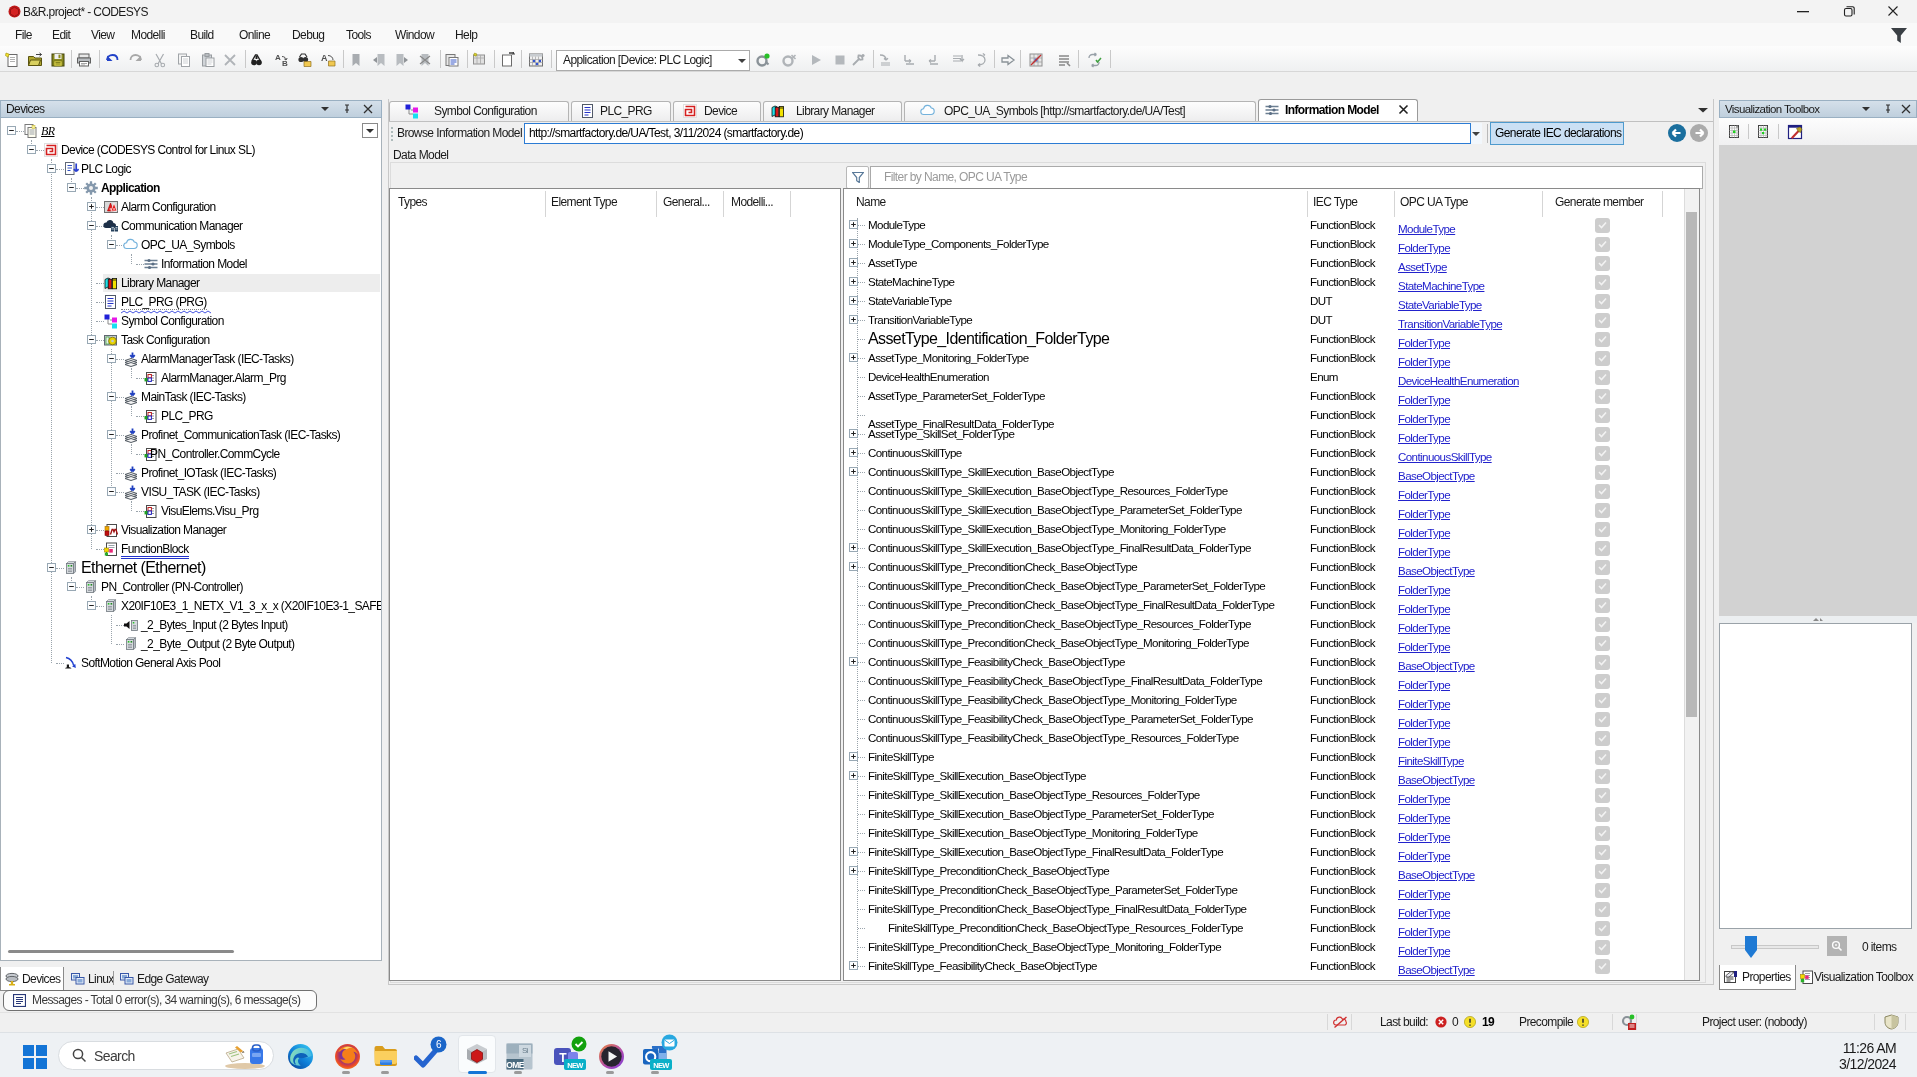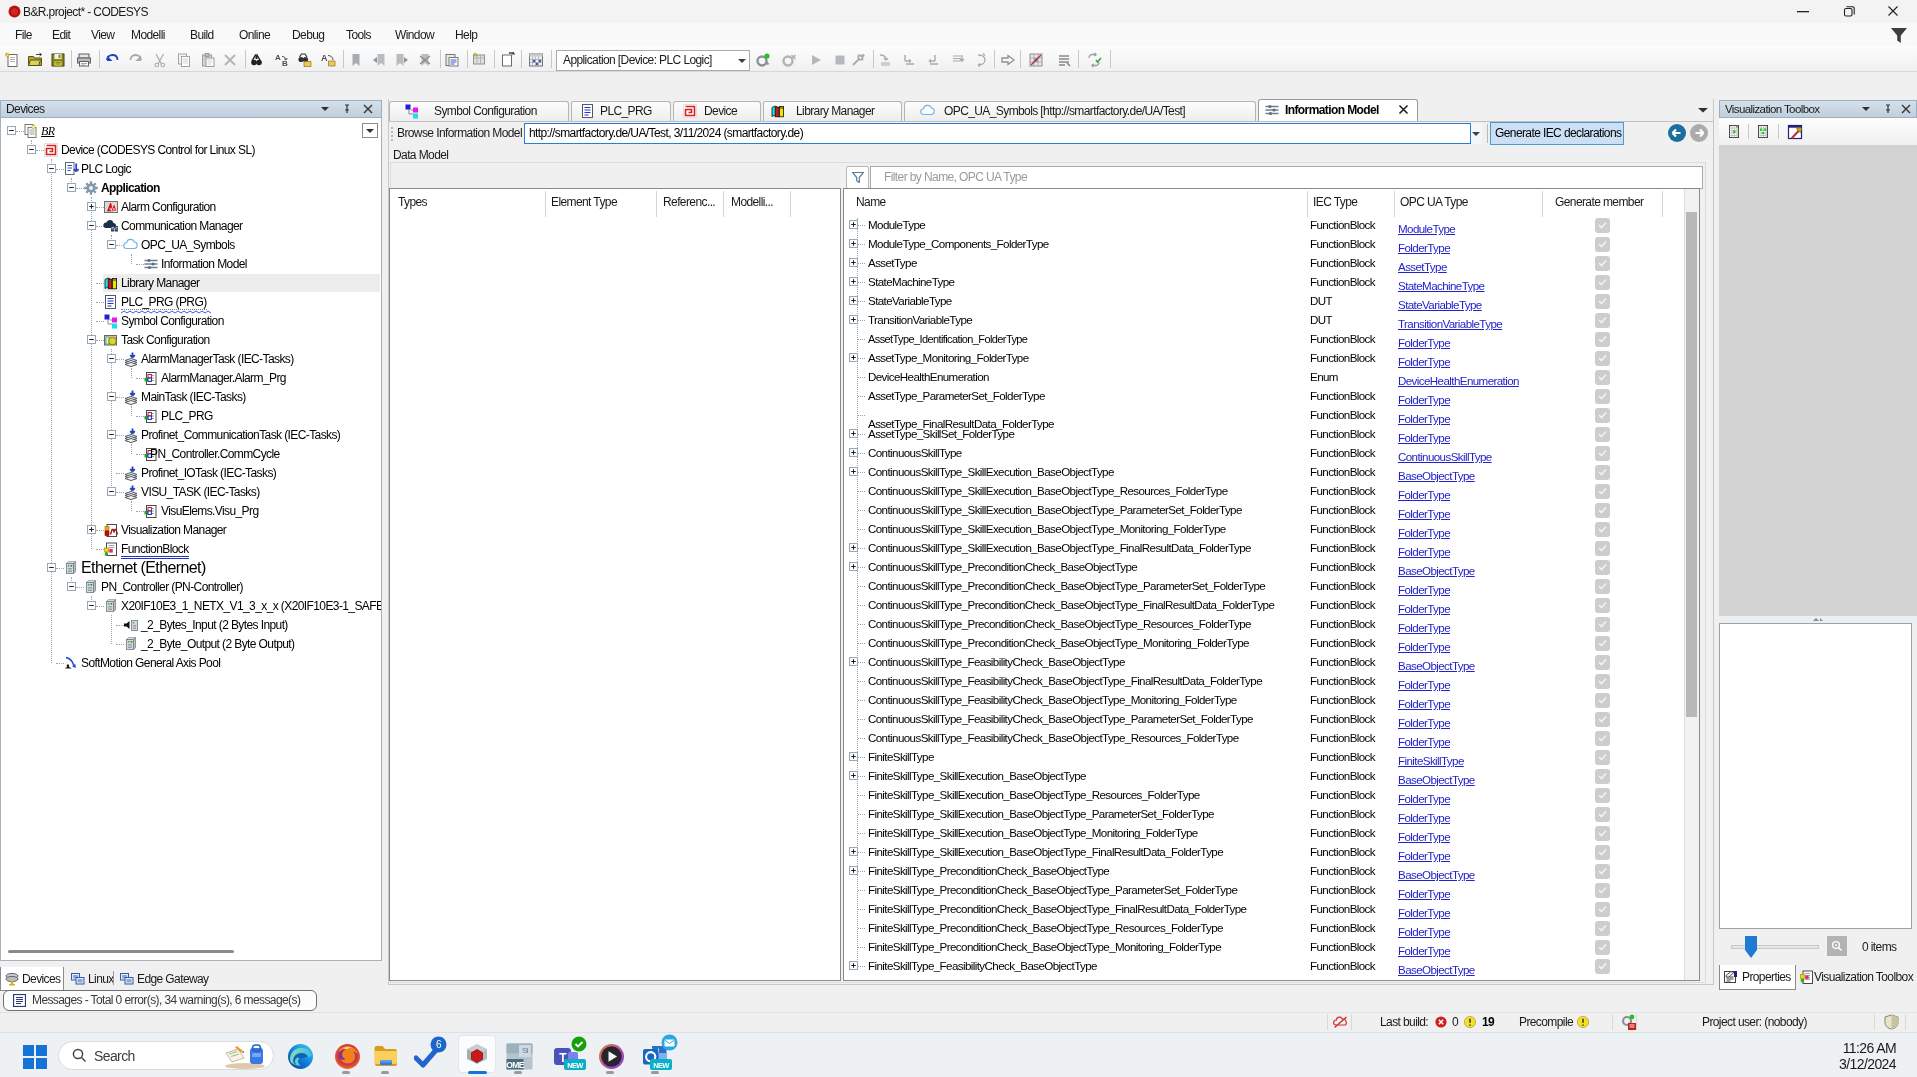--- a/index.html
+++ b/index.html
@@ -699,21 +699,21 @@
 <div class="ab " style="left:390px;top:982px;width:1316px;height:1px;background:#dcdcdc;"></div>
 <div class="ab " style="left:846px;top:166px;width:23px;height:23px;background:#fff;border:1px solid #b8b8b8;border-radius:2px;"></div>
 <svg class="ab" style="left:852px;top:172px" width="12" height="11" viewBox="0 0 12 11">
     <path d="M0.5 0.5h11l-4.2 5v5l-2.6-1.8v-3.2z" fill="none" stroke="#5a7a9a" stroke-width="1.2"></path>
   </svg>
 <div class="ab " style="left:870px;top:166px;width:833px;height:23px;background:#fff;border:1px solid #aaa;"></div>
 <div class="ab " style="left:884px;top:169px;height:16px;line-height:16px;font-size:12px;color:#9a9a9a;font-weight:normal;white-space:nowrap;">Filter by Name, OPC UA Type</div>
 <div class="ab " style="left:389px;top:188px;width:452px;height:793px;background:#fff;border:1px solid #8a8a8a;"></div>
 <div class="ab " style="left:398px;top:194px;height:16px;line-height:16px;font-size:12px;color:#1a1a1a;font-weight:normal;white-space:nowrap;">Types</div>
 <div class="ab " style="left:551px;top:194px;height:16px;line-height:16px;font-size:12px;color:#1a1a1a;font-weight:normal;white-space:nowrap;">Element Type</div>
-<div class="ab " style="left:663px;top:194px;height:16px;line-height:16px;font-size:12px;color:#1a1a1a;font-weight:normal;white-space:nowrap;">Referenc...</div>
+<div class="ab " style="left:663px;top:194px;height:16px;line-height:16px;font-size:12px;color:#1a1a1a;font-weight:normal;white-space:nowrap;">General...</div>
 <div class="ab " style="left:731px;top:194px;height:16px;line-height:16px;font-size:12px;color:#1a1a1a;font-weight:normal;white-space:nowrap;">Modelli...</div>
 <div class="ab " style="left:545px;top:191px;width:1px;height:26px;background:#d5d5d5;"></div>
 <div class="ab " style="left:656px;top:191px;width:1px;height:26px;background:#d5d5d5;"></div>
 <div class="ab " style="left:723px;top:191px;width:1px;height:26px;background:#d5d5d5;"></div>
 <div class="ab " style="left:790px;top:191px;width:1px;height:26px;background:#d5d5d5;"></div>
 <div class="ab " style="left:843px;top:188px;width:857px;height:793px;background:#fff;border:1px solid #8a8a8a;overflow:hidden;"></div>
 <div class="ab " style="left:856px;top:194px;height:16px;line-height:16px;font-size:12px;color:#1a1a1a;font-weight:normal;white-space:nowrap;">Name</div>
 <div class="ab " style="left:1313px;top:194px;height:16px;line-height:16px;font-size:12px;color:#1a1a1a;font-weight:normal;white-space:nowrap;">IEC Type</div>
 <div class="ab " style="left:1400px;top:194px;height:16px;line-height:16px;font-size:12px;color:#1a1a1a;font-weight:normal;white-space:nowrap;">OPC UA Type</div>
 <div class="ab " style="left:1555px;top:194px;height:16px;line-height:16px;font-size:12px;color:#1a1a1a;font-weight:normal;white-space:nowrap;">Generate member</div>
@@ -788,21 +788,21 @@
     <path d="M2.2 4.5h4.6M4.5 2.2v4.6" stroke="#202020" stroke-width="1"></path>
   </svg>
 <div class="ab " style="left:868px;top:312px;height:16px;line-height:16px;font-size:11.6px;color:#000;font-weight:normal;white-space:nowrap;">TransitionVariableType</div>
 <div class="ab " style="left:1310px;top:312px;height:16px;line-height:16px;font-size:11.6px;color:#000;font-weight:normal;white-space:nowrap;">DUT</div>
 <div class="ab " style="left:1398px;top:316px;height:16px;line-height:16px;font-size:11.6px;color:#1a1a1a;font-weight:normal;white-space:nowrap;"><a class="lnk">TransitionVariableType</a></div>
 <div class="ab " style="left:1595px;top:313px;width:15px;height:15px;background:#cdcdcd;border-radius:3px;"></div>
 <svg class="ab" style="left:1598px;top:316px" width="9" height="8" viewBox="0 0 9 8">
     <path d="M1 4l2.5 2.5L8 1.5" stroke="#f2f2f2" stroke-width="1.6" fill="none"></path>
   </svg>
 <div class="ab doth" style="left:858px;top:339px;width:7px;height:1px;"></div>
-<div class="ab " style="left:868px;top:331px;height:16px;line-height:16px;font-size:11px;color:#000;font-weight:normal;white-space:nowrap;">AssetType_Identification_FolderType</div>
+<div class="ab " style="left:868px;top:331px;height:16px;line-height:16px;font-size:16px;color:#000;font-weight:normal;white-space:nowrap;">AssetType_Identification_FolderType</div>
 <div class="ab " style="left:1310px;top:331px;height:16px;line-height:16px;font-size:11.6px;color:#000;font-weight:normal;white-space:nowrap;">FunctionBlock</div>
 <div class="ab " style="left:1398px;top:335px;height:16px;line-height:16px;font-size:11.6px;color:#1a1a1a;font-weight:normal;white-space:nowrap;"><a class="lnk">FolderType</a></div>
 <div class="ab " style="left:1595px;top:332px;width:15px;height:15px;background:#cdcdcd;border-radius:3px;"></div>
 <svg class="ab" style="left:1598px;top:335px" width="9" height="8" viewBox="0 0 9 8">
     <path d="M1 4l2.5 2.5L8 1.5" stroke="#f2f2f2" stroke-width="1.6" fill="none"></path>
   </svg>
 <div class="ab doth" style="left:858px;top:358px;width:7px;height:1px;"></div>
 <svg class="ab" style="left:849px;top:353px" width="9" height="9" viewBox="0 0 9 9">
     <rect x="0.5" y="0.5" width="8" height="8" fill="#fcfdfe" stroke="#98a8b4"></rect>
     <path d="M2.2 4.5h4.6M4.5 2.2v4.6" stroke="#202020" stroke-width="1"></path>
@@ -1080,21 +1080,21 @@
   </svg>
 <div class="ab doth" style="left:858px;top:909px;width:7px;height:1px;"></div>
 <div class="ab " style="left:868px;top:901px;height:16px;line-height:16px;font-size:11.6px;color:#000;font-weight:normal;white-space:nowrap;">FiniteSkillType_PreconditionCheck_BaseObjectType_FinalResultData_FolderType</div>
 <div class="ab " style="left:1310px;top:901px;height:16px;line-height:16px;font-size:11.6px;color:#000;font-weight:normal;white-space:nowrap;">FunctionBlock</div>
 <div class="ab " style="left:1398px;top:905px;height:16px;line-height:16px;font-size:11.6px;color:#1a1a1a;font-weight:normal;white-space:nowrap;"><a class="lnk">FolderType</a></div>
 <div class="ab " style="left:1595px;top:902px;width:15px;height:15px;background:#cdcdcd;border-radius:3px;"></div>
 <svg class="ab" style="left:1598px;top:905px" width="9" height="8" viewBox="0 0 9 8">
     <path d="M1 4l2.5 2.5L8 1.5" stroke="#f2f2f2" stroke-width="1.6" fill="none"></path>
   </svg>
 <div class="ab doth" style="left:858px;top:928px;width:7px;height:1px;"></div>
-<div class="ab " style="left:868px;top:920px;height:16px;line-height:16px;font-size:11.6px;color:#000;font-weight:normal;white-space:nowrap;">FiniteSkillType_PreconditionCheck_BaseObjectType_Resources_FolderType</div>
+<div class="ab " style="left:888px;top:920px;height:16px;line-height:16px;font-size:11.6px;color:#000;font-weight:normal;white-space:nowrap;">FiniteSkillType_PreconditionCheck_BaseObjectType_Resources_FolderType</div>
 <div class="ab " style="left:1310px;top:920px;height:16px;line-height:16px;font-size:11.6px;color:#000;font-weight:normal;white-space:nowrap;">FunctionBlock</div>
 <div class="ab " style="left:1398px;top:924px;height:16px;line-height:16px;font-size:11.6px;color:#1a1a1a;font-weight:normal;white-space:nowrap;"><a class="lnk">FolderType</a></div>
 <div class="ab " style="left:1595px;top:921px;width:15px;height:15px;background:#cdcdcd;border-radius:3px;"></div>
 <svg class="ab" style="left:1598px;top:924px" width="9" height="8" viewBox="0 0 9 8">
     <path d="M1 4l2.5 2.5L8 1.5" stroke="#f2f2f2" stroke-width="1.6" fill="none"></path>
   </svg>
 <div class="ab doth" style="left:858px;top:947px;width:7px;height:1px;"></div>
 <div class="ab " style="left:868px;top:939px;height:16px;line-height:16px;font-size:11.6px;color:#000;font-weight:normal;white-space:nowrap;">FiniteSkillType_PreconditionCheck_BaseObjectType_Monitoring_FolderType</div>
 <div class="ab " style="left:1310px;top:939px;height:16px;line-height:16px;font-size:11.6px;color:#000;font-weight:normal;white-space:nowrap;">FunctionBlock</div>
 <div class="ab " style="left:1398px;top:943px;height:16px;line-height:16px;font-size:11.6px;color:#1a1a1a;font-weight:normal;white-space:nowrap;"><a class="lnk">FolderType</a></div>

